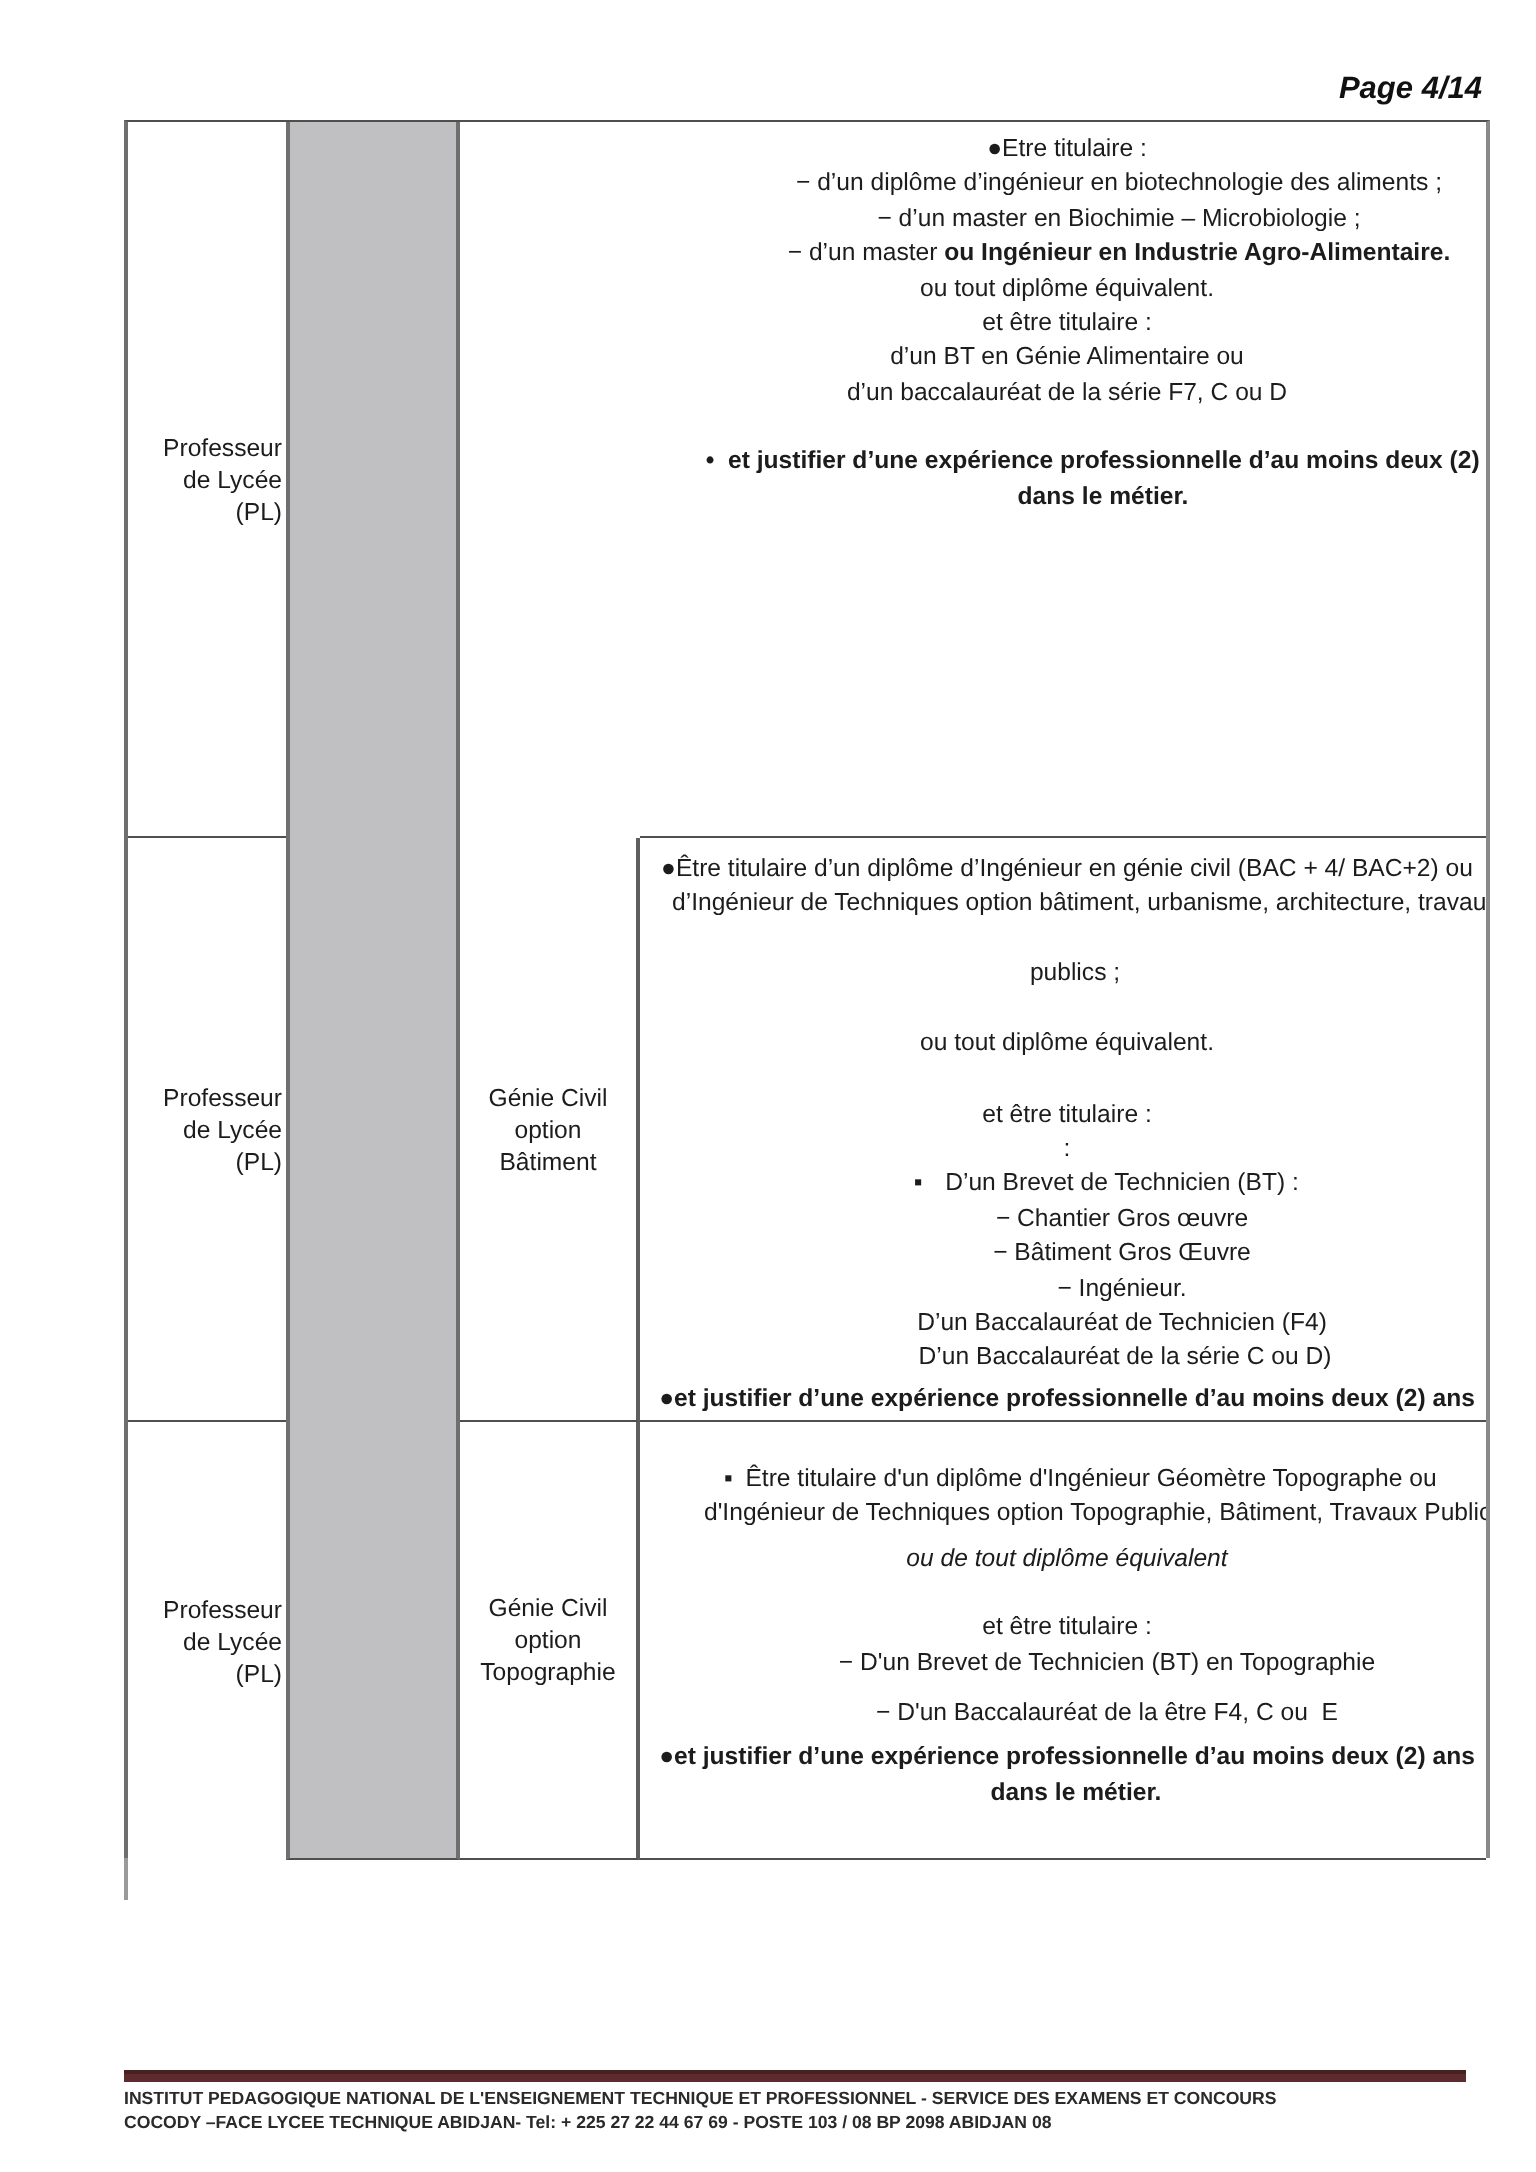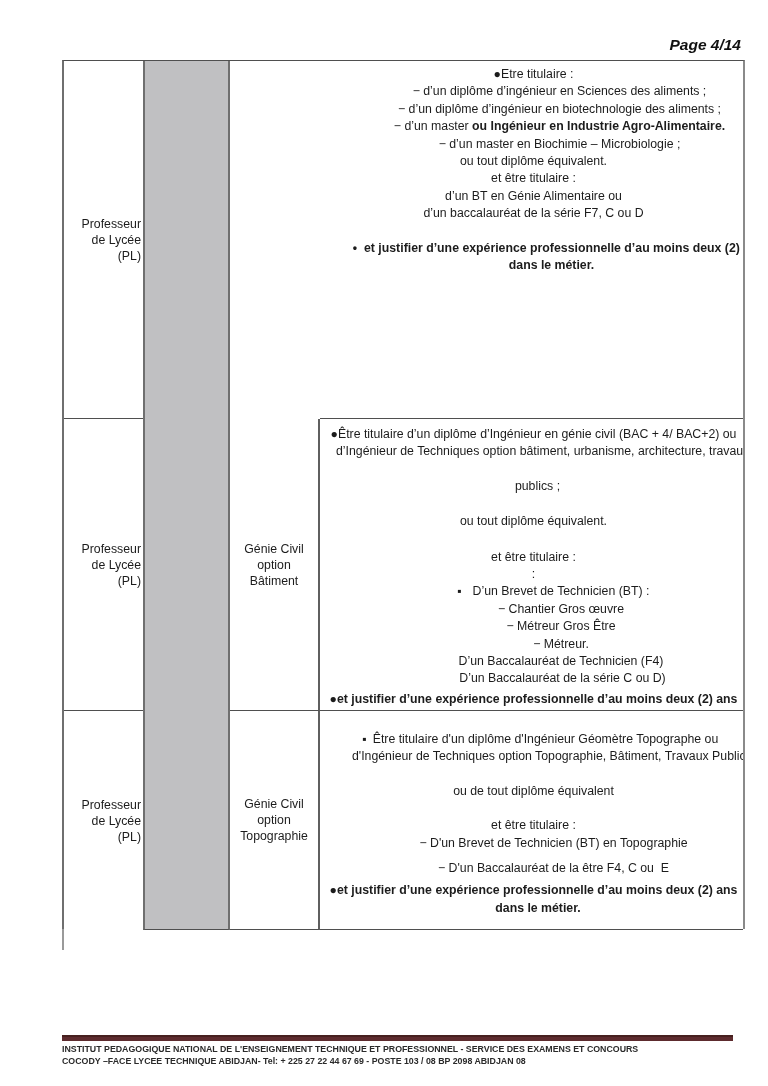--- a/index.html
+++ b/index.html
@@ -65,57 +65,56 @@
 </head>
 <body>
 
 <div class="page-number">Page 4/14</div>
 
 <div class="tbl">
 
   <div class="cell c-role r1" style="grid-row:1">Professeur de Lycée (PL)</div>
   <div class="cell c-req r1" style="grid-row:1">
       <div class="tline"><span>●Etre titulaire :</span></div>
-      <div class="tline" style="padding-left: 52px;"><span>− d’un diplôme d’ingénieur en Sciences des aliments ;</span></div>
       <div class="tline" style="padding-left: 52px;"><span>− d’un diplôme d’ingénieur en biotechnologie des aliments ;</span></div>
+      <div class="tline" style="padding-left: 52px;"><span>− d’un master en Biochimie – Microbiologie ;</span></div>
       <div class="tline" style="padding-left: 52px;"><span>− d’un master </span><span style="font-weight: bold;">ou Ingénieur en Industrie Agro-Alimentaire.</span></div>
-      <div class="tline" style="padding-left: 52px;"><span>− d’un master en Biochimie – Microbiologie ;</span></div>
       <div class="tline"><span>ou tout diplôme équivalent.</span></div>
       <div class="tline"><span>et être titulaire :</span></div>
       <div class="tline"><span>d’un BT en Génie Alimentaire ou</span></div>
       <div class="tline"><span>d’un baccalauréat de la série F7, C ou D</span></div>
       <div class="tline" style="padding-left: 18px; margin-top: 17px;"><span class="bullet" style="width: 18px; font-weight: bold;">•</span><span style="font-weight: bold;">et justifier d’une expérience professionnelle d’au moins deux (2) ans</span></div>
       <div class="tline" style="padding-left: 36px;"><span style="font-weight: bold;">dans le métier.</span></div>
     </div>
 
   <div class="cell c-role r2" style="grid-row:2">Professeur de Lycée (PL)</div>
   <div class="cell c-spec" style="grid-row:2">Génie Civil option Bâtiment</div>
   <div class="cell c-req r2" style="grid-row:2">
       <div class="tline"><span>●Être titulaire d’un diplôme d’Ingénieur en génie civil (BAC + 4/ BAC+2) ou</span></div>
       <div class="tline" style="padding-left: 8px;"><span>d’Ingénieur de Techniques option bâtiment, urbanisme, architecture, travaux</span></div>
       <div class="tline" style="padding-left: 8px; margin-top: 17px;"><span>publics ;</span></div>
       <div class="tline" style="margin-top: 18px;"><span>ou tout diplôme équivalent.</span></div>
       <div class="tline" style="margin-top: 18px;"><span>et être titulaire :</span></div>
       <div class="tline"><span>:</span></div>
       <div class="tline" style="padding-left: 28px;"><span class="bullet" style="width: 27px;">▪</span><span>D’un Brevet de Technicien (BT) :</span></div>
       <div class="tline" style="padding-left: 55px;"><span>− Chantier Gros œuvre</span></div>
-      <div class="tline" style="padding-left: 55px;"><span>− Métreur Gros Être</span></div>
-      <div class="tline" style="padding-left: 55px;"><span>− Métreur.</span></div>
+      <div class="tline" style="padding-left: 55px;"><span>− Bâtiment Gros Œuvre</span></div>
+      <div class="tline" style="padding-left: 55px;"><span>− Ingénieur.</span></div>
       <div class="tline" style="padding-left: 55px;"><span>D’un Baccalauréat de Technicien (F4)</span></div>
       <div class="tline" style="padding-left: 58px;"><span>D’un Baccalauréat de la série C ou D)</span></div>
       <div class="tline" style="margin-top: 3px;"><span style="font-weight: bold;">●et justifier d’une expérience professionnelle d’au moins deux (2) ans</span></div>
       <div class="tline" style="padding-left: 9px;"><span style="font-weight: bold;">dans le métier.</span></div>
     </div>
 
   <div class="cell c-role r3" style="grid-row:3">Professeur de Lycée (PL)</div>
   <div class="cell c-spec" style="grid-row:3">Génie Civil option Topographie</div>
   <div class="cell c-req r3" style="grid-row:3">
       <div class="tline" style="padding-left: 7px;"><span class="bullet" style="width: 17px;">▪</span><span>Être titulaire d'un diplôme d'Ingénieur Géomètre Topographe ou</span></div>
       <div class="tline" style="padding-left: 24px;"><span>d'Ingénieur de Techniques option Topographie, Bâtiment, Travaux Publics</span></div>
-      <div class="tline" style="margin-top: 17px;"><span>ou de tout diplôme équivalent</span></div>
+      <div class="tline" style="margin-top: 5px; font-style: italic;"><span>ou de tout diplôme équivalent</span></div>
       <div class="tline" style="margin-top: 17px;"><span>et être titulaire :</span></div>
       <div class="tline" style="padding-left: 40px;"><span>− D'un Brevet de Technicien (BT) en Topographie</span></div>
       <div class="tline" style="padding-left: 40px; margin-top: 8px;"><span>− D'un Baccalauréat de la être F4, C ou  E</span></div>
       <div class="tline" style="margin-top: 5px;"><span style="font-weight: bold;">●et justifier d’une expérience professionnelle d’au moins deux (2) ans</span></div>
       <div class="tline" style="padding-left: 9px;"><span style="font-weight: bold;">dans le métier.</span></div>
     </div>
 
   <div class="cell c-gray" style="background: rgb(192, 192, 194);"></div>
 </div>
 

